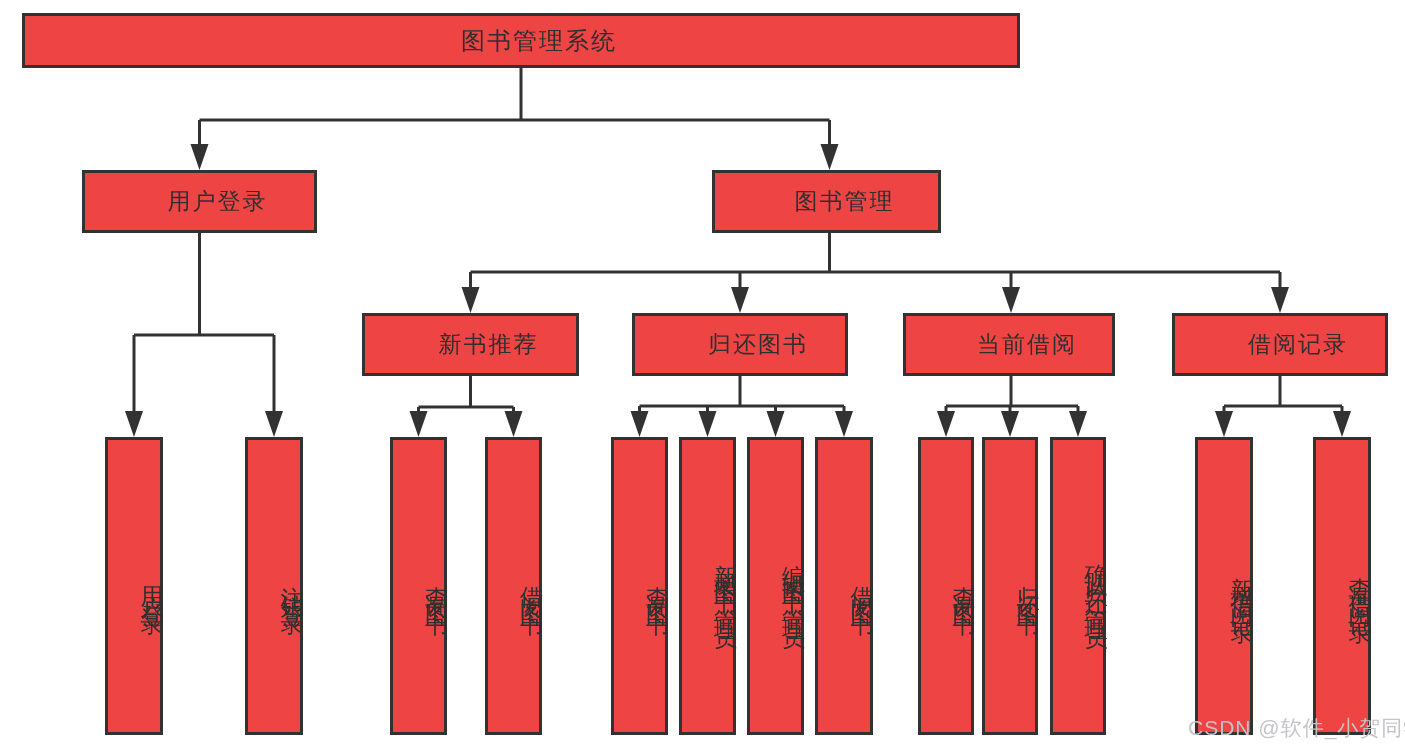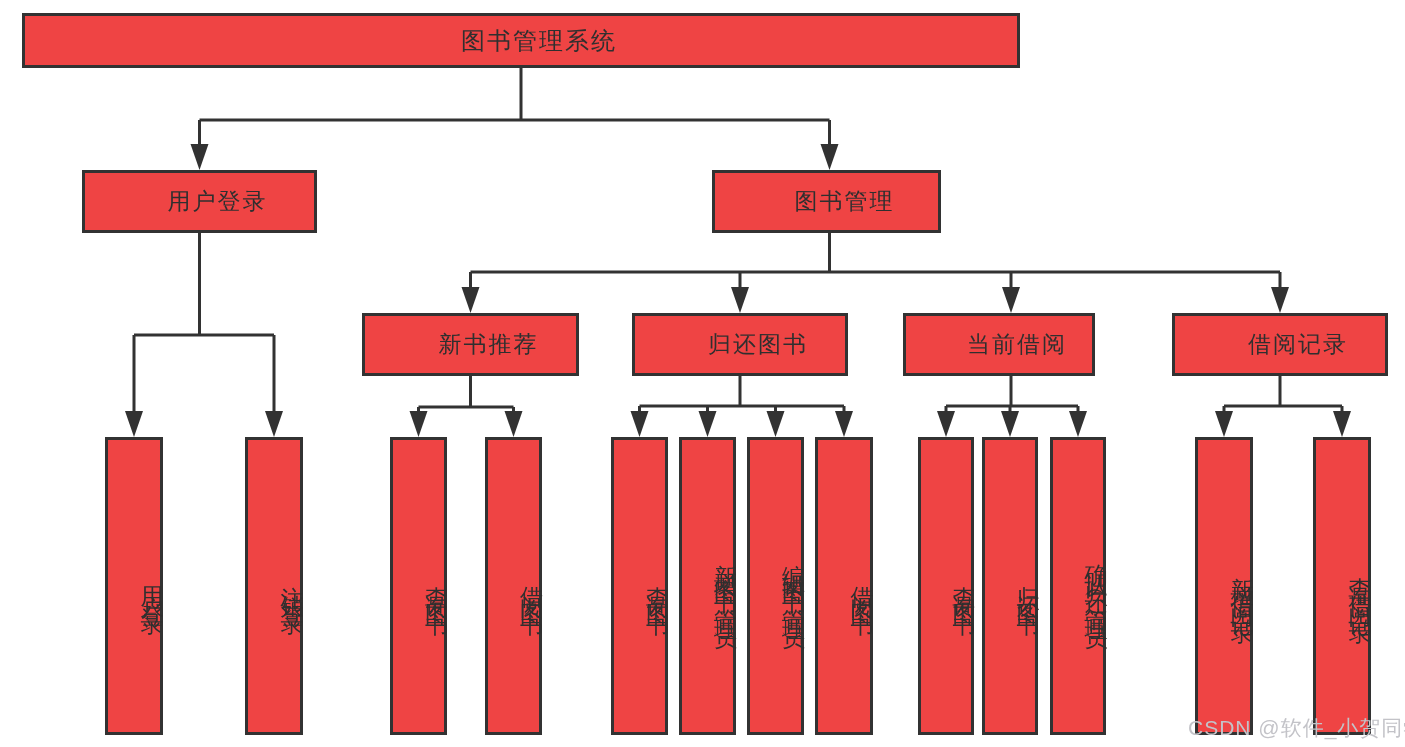--- a/index.html
+++ b/index.html
@@ -124,21 +124,21 @@
   <div class="node hnode" style="left:712px;top:170px;width:229px;height:63px">
     <span>图书管理</span>
   </div>
 
   <div class="node hnode" style="left:362px;top:313px;width:217px;height:63px">
     <span>新书推荐</span>
   </div>
   <div class="node hnode" style="left:632px;top:313px;width:216px;height:63px">
     <span>归还图书</span>
   </div>
-  <div class="node hnode" style="left:903px;top:313px;width:192px;height:63px">
+  <div class="node hnode" style="left:903px;top:313px;width:212px;height:63px">
     <span>当前借阅</span>
   </div>
   <div class="node hnode" style="left:1172px;top:313px;width:216px;height:63px">
     <span>借阅记录</span>
   </div>
 
   <div class="node vnode" style="left:105px;top:437px;width:58px;height:298px">
     <span>用户登录</span>
   </div>
   <div class="node vnode" style="left:245px;top:437px;width:58px;height:298px">

